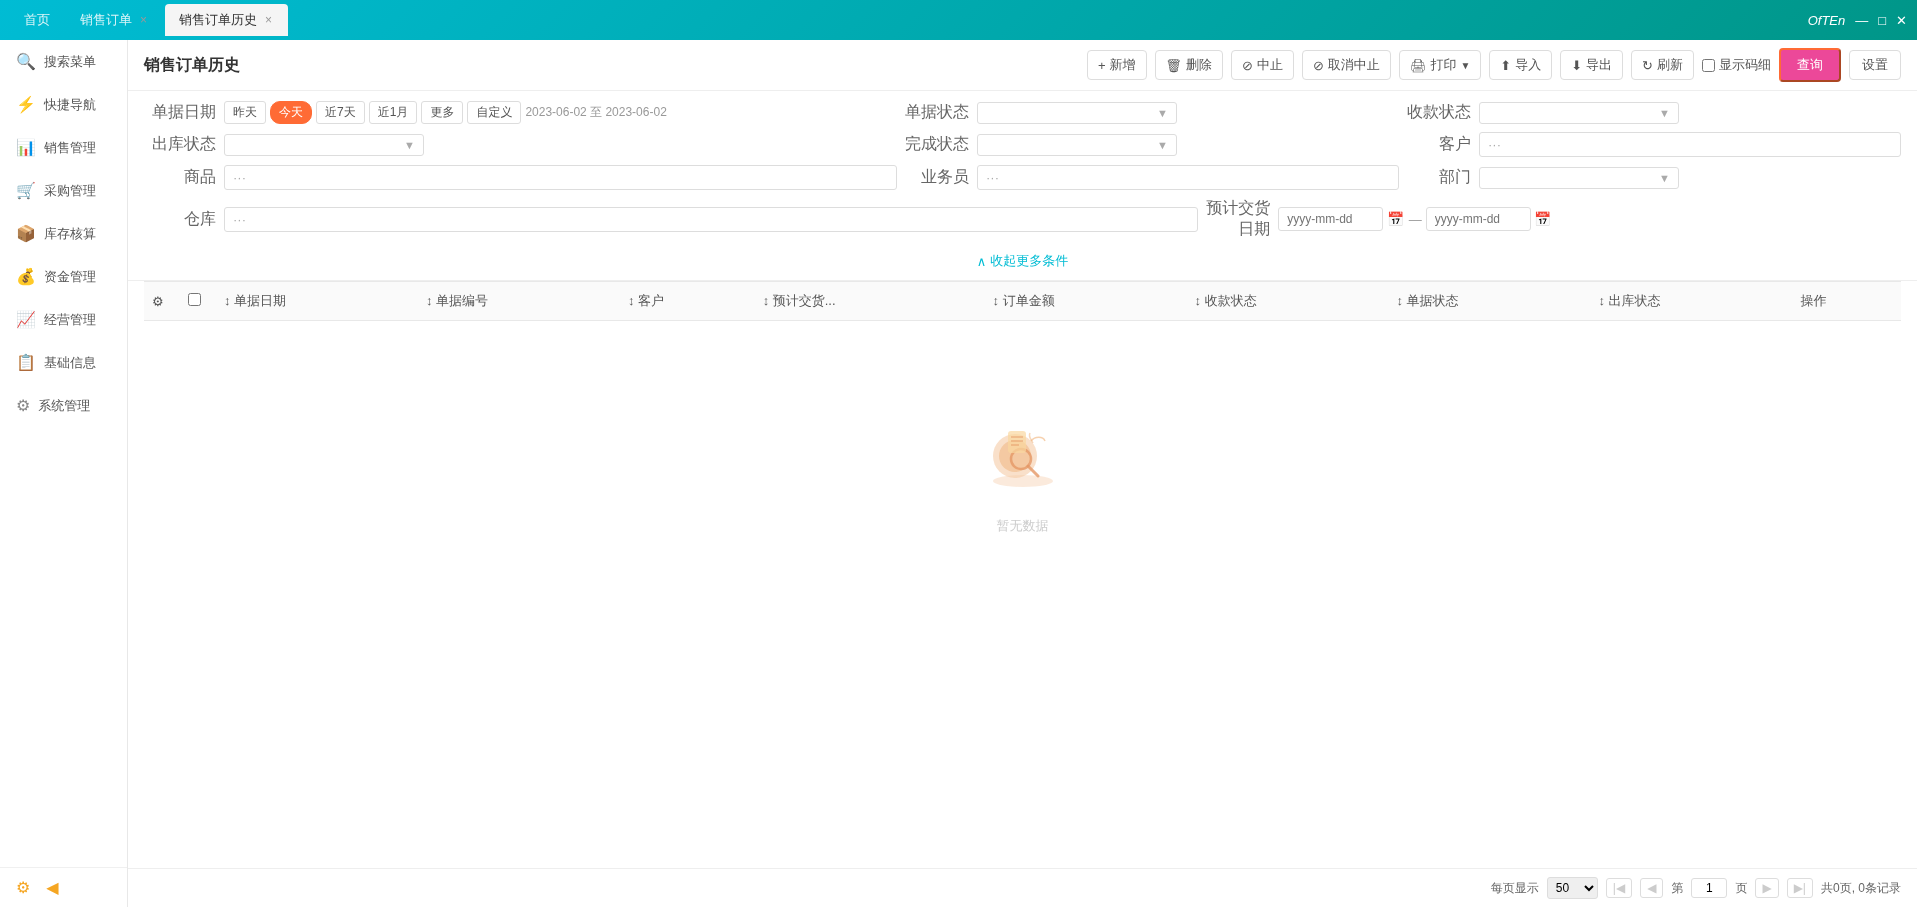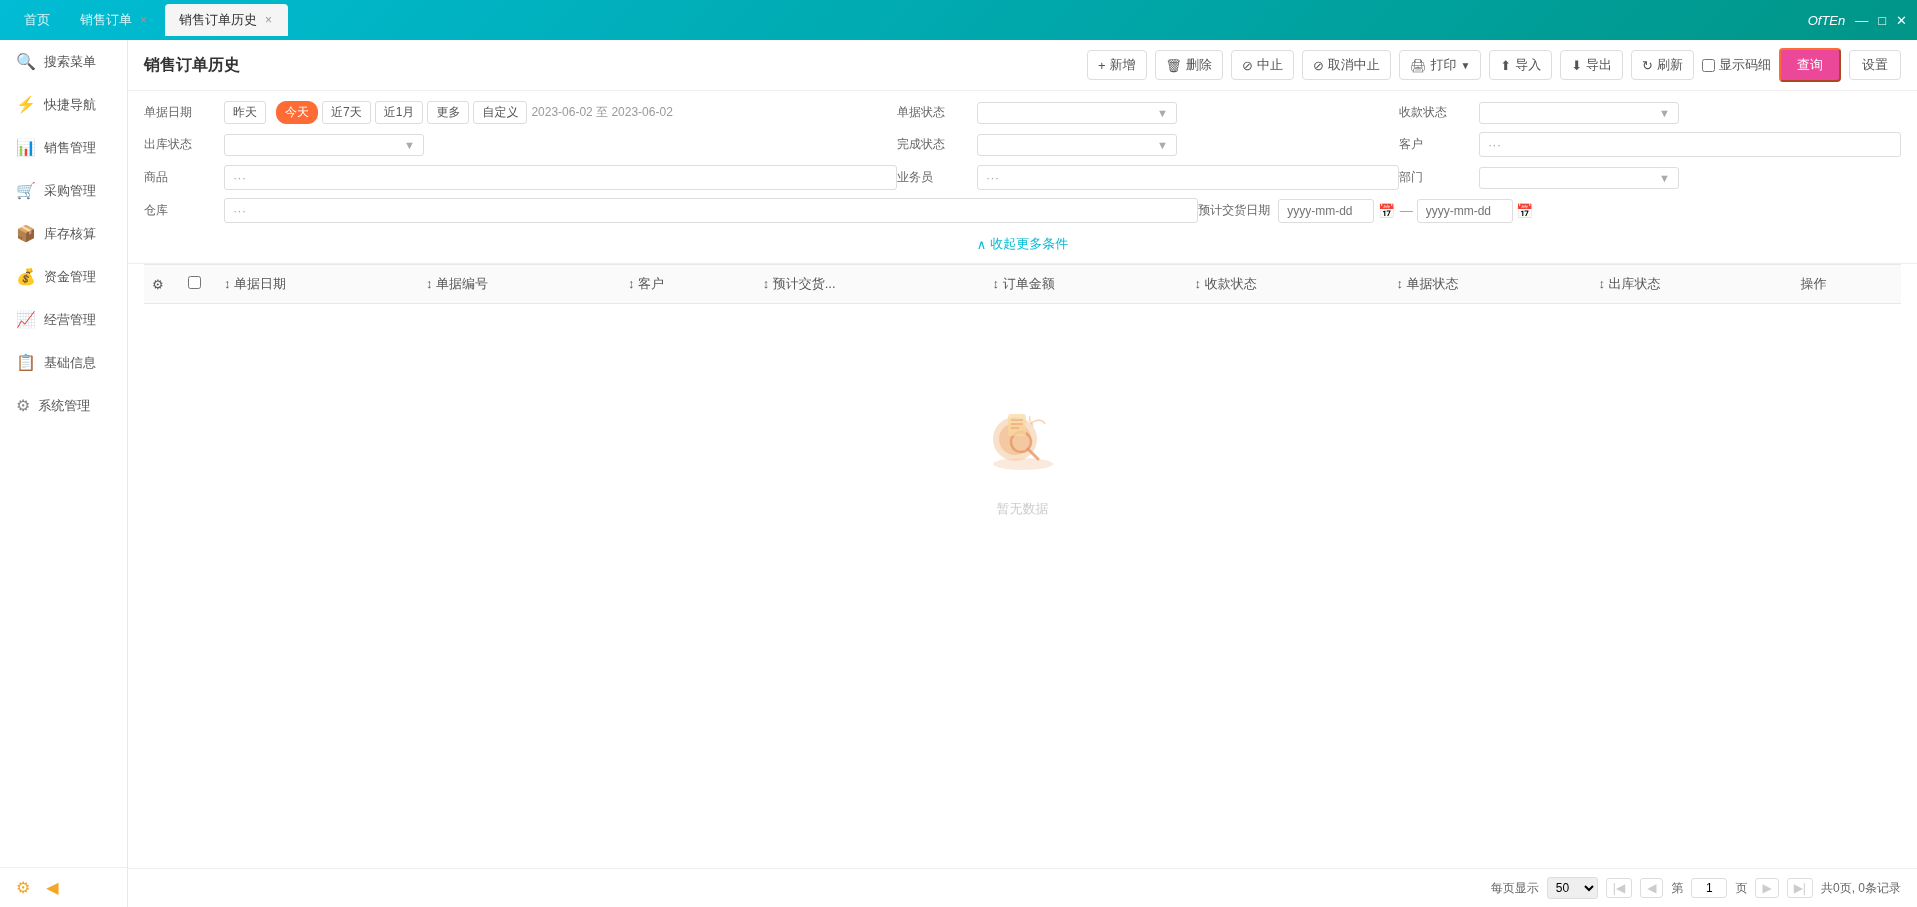--- a/index.html
+++ b/index.html
@@ -138,23 +138,23 @@
     .filter-row {
       display: flex;
       align-items: center;
       gap: 0;
       margin-bottom: 8px;
     }
     .filter-row:last-child { margin-bottom: 0; }
     .filter-label {
       width: 80px;
       color: #666;
-      font-size: 12px;
+      font-size: 16px;
       flex-shrink: 0;
-      text-align: left;
+      text-align: right;
       padding-right: 8px;
     }
     .filter-control {
       flex: 1;
       display: flex;
       align-items: center;
       gap: 0;
       min-width: 0;
     }
     .date-btns { display: flex; align-items: center; gap: 4px; }
@@ -165,21 +165,20 @@
       cursor: pointer;
       font-size: 12px;
       color: #555;
       background: white;
     }
     .date-btn.active {
       background: #ff6b35;
       border-color: #ff6b35;
       color: white;
       border-radius: 10px;
-      margin-left: 6px;
     }
     .date-range-text { font-size: 12px; color: #999; margin-left: 4px; }
     .filter-select {
       border: 1px solid #ddd;
       border-radius: 3px;
       padding: 4px 8px;
       font-size: 12px;
       color: #555;
       background: white;
       cursor: pointer;
@@ -213,21 +212,21 @@
 
     
     .date-input-group { display: flex; align-items: center; gap: 4px; }
     .date-input {
       border: 1px solid #ddd;
       border-radius: 3px;
       padding: 4px 8px;
       font-size: 12px;
       color: #ccc;
       background: white;
-      width: 96px;
+      width: 105px;
     }
     .calendar-icon { color: #00bcd4; font-size: 14px; cursor: pointer; }
     .dash { color: #999; }
 
     
     .table-area { flex: 1; background: white; margin: 0; overflow: auto; padding: 0 16px; }
     .data-table { width: 100%; border-collapse: collapse; }
     .data-table th {
       background: #fafafa;
       border-bottom: 1px solid #e8e8e8;

